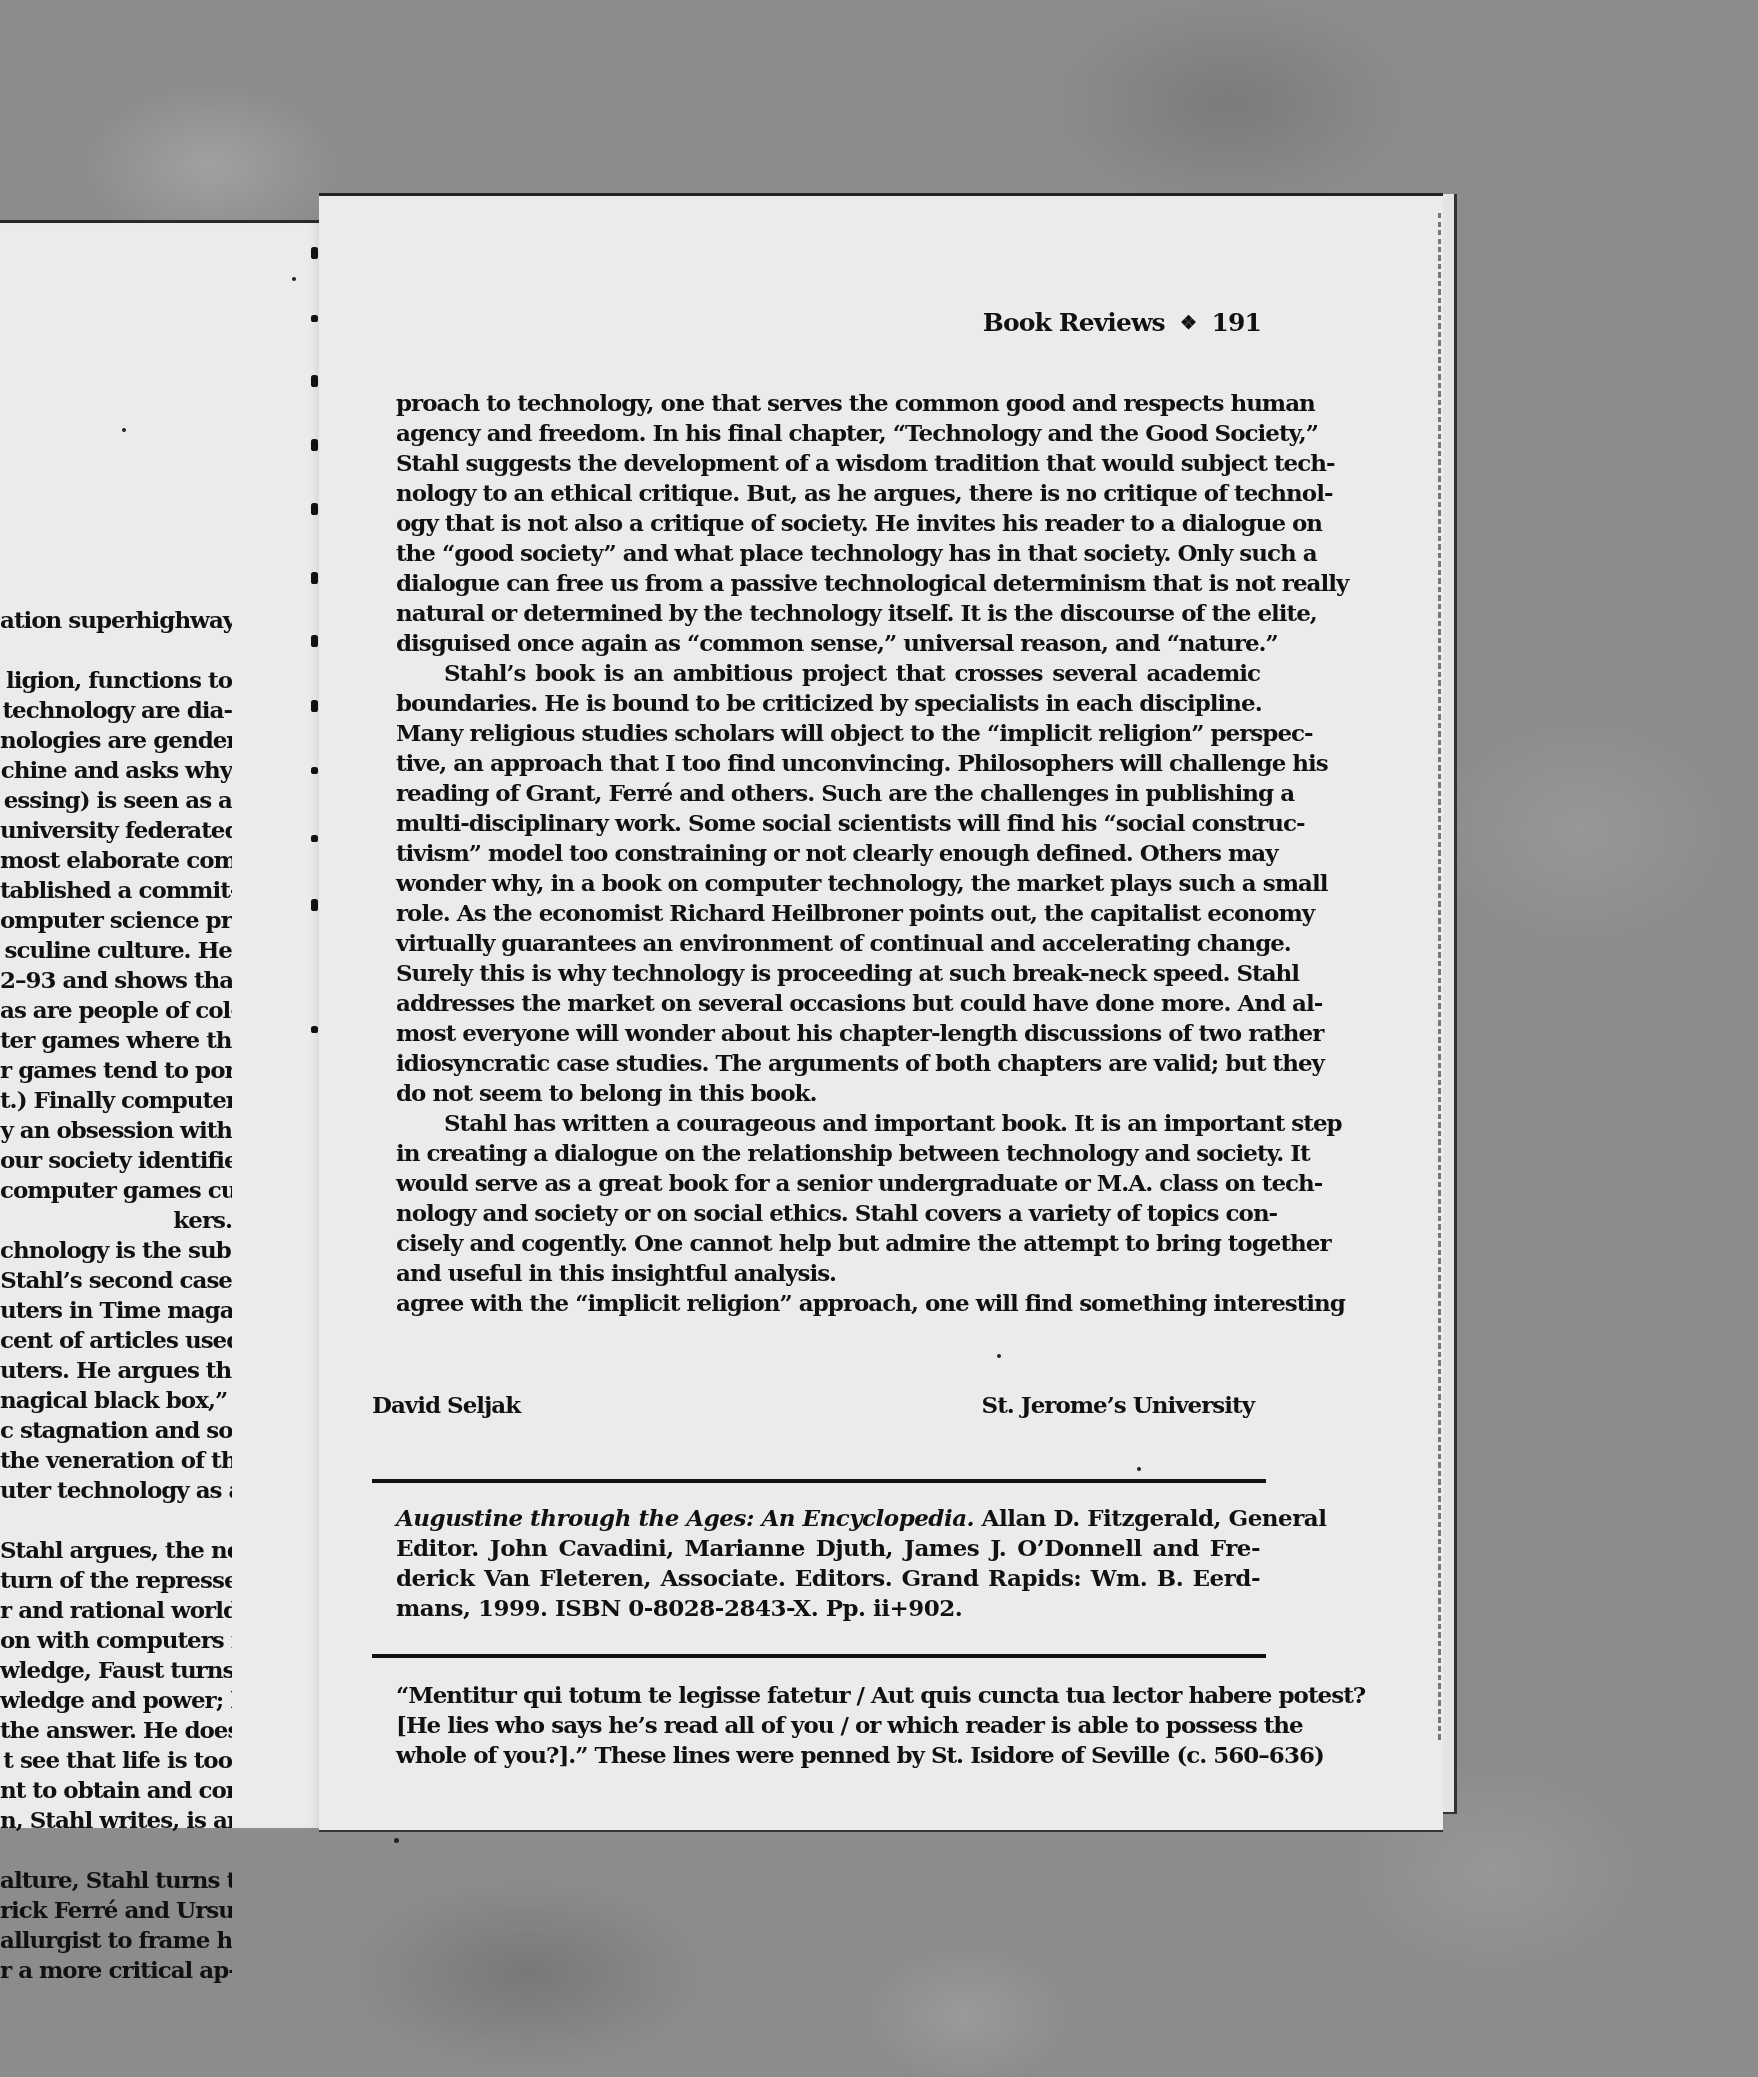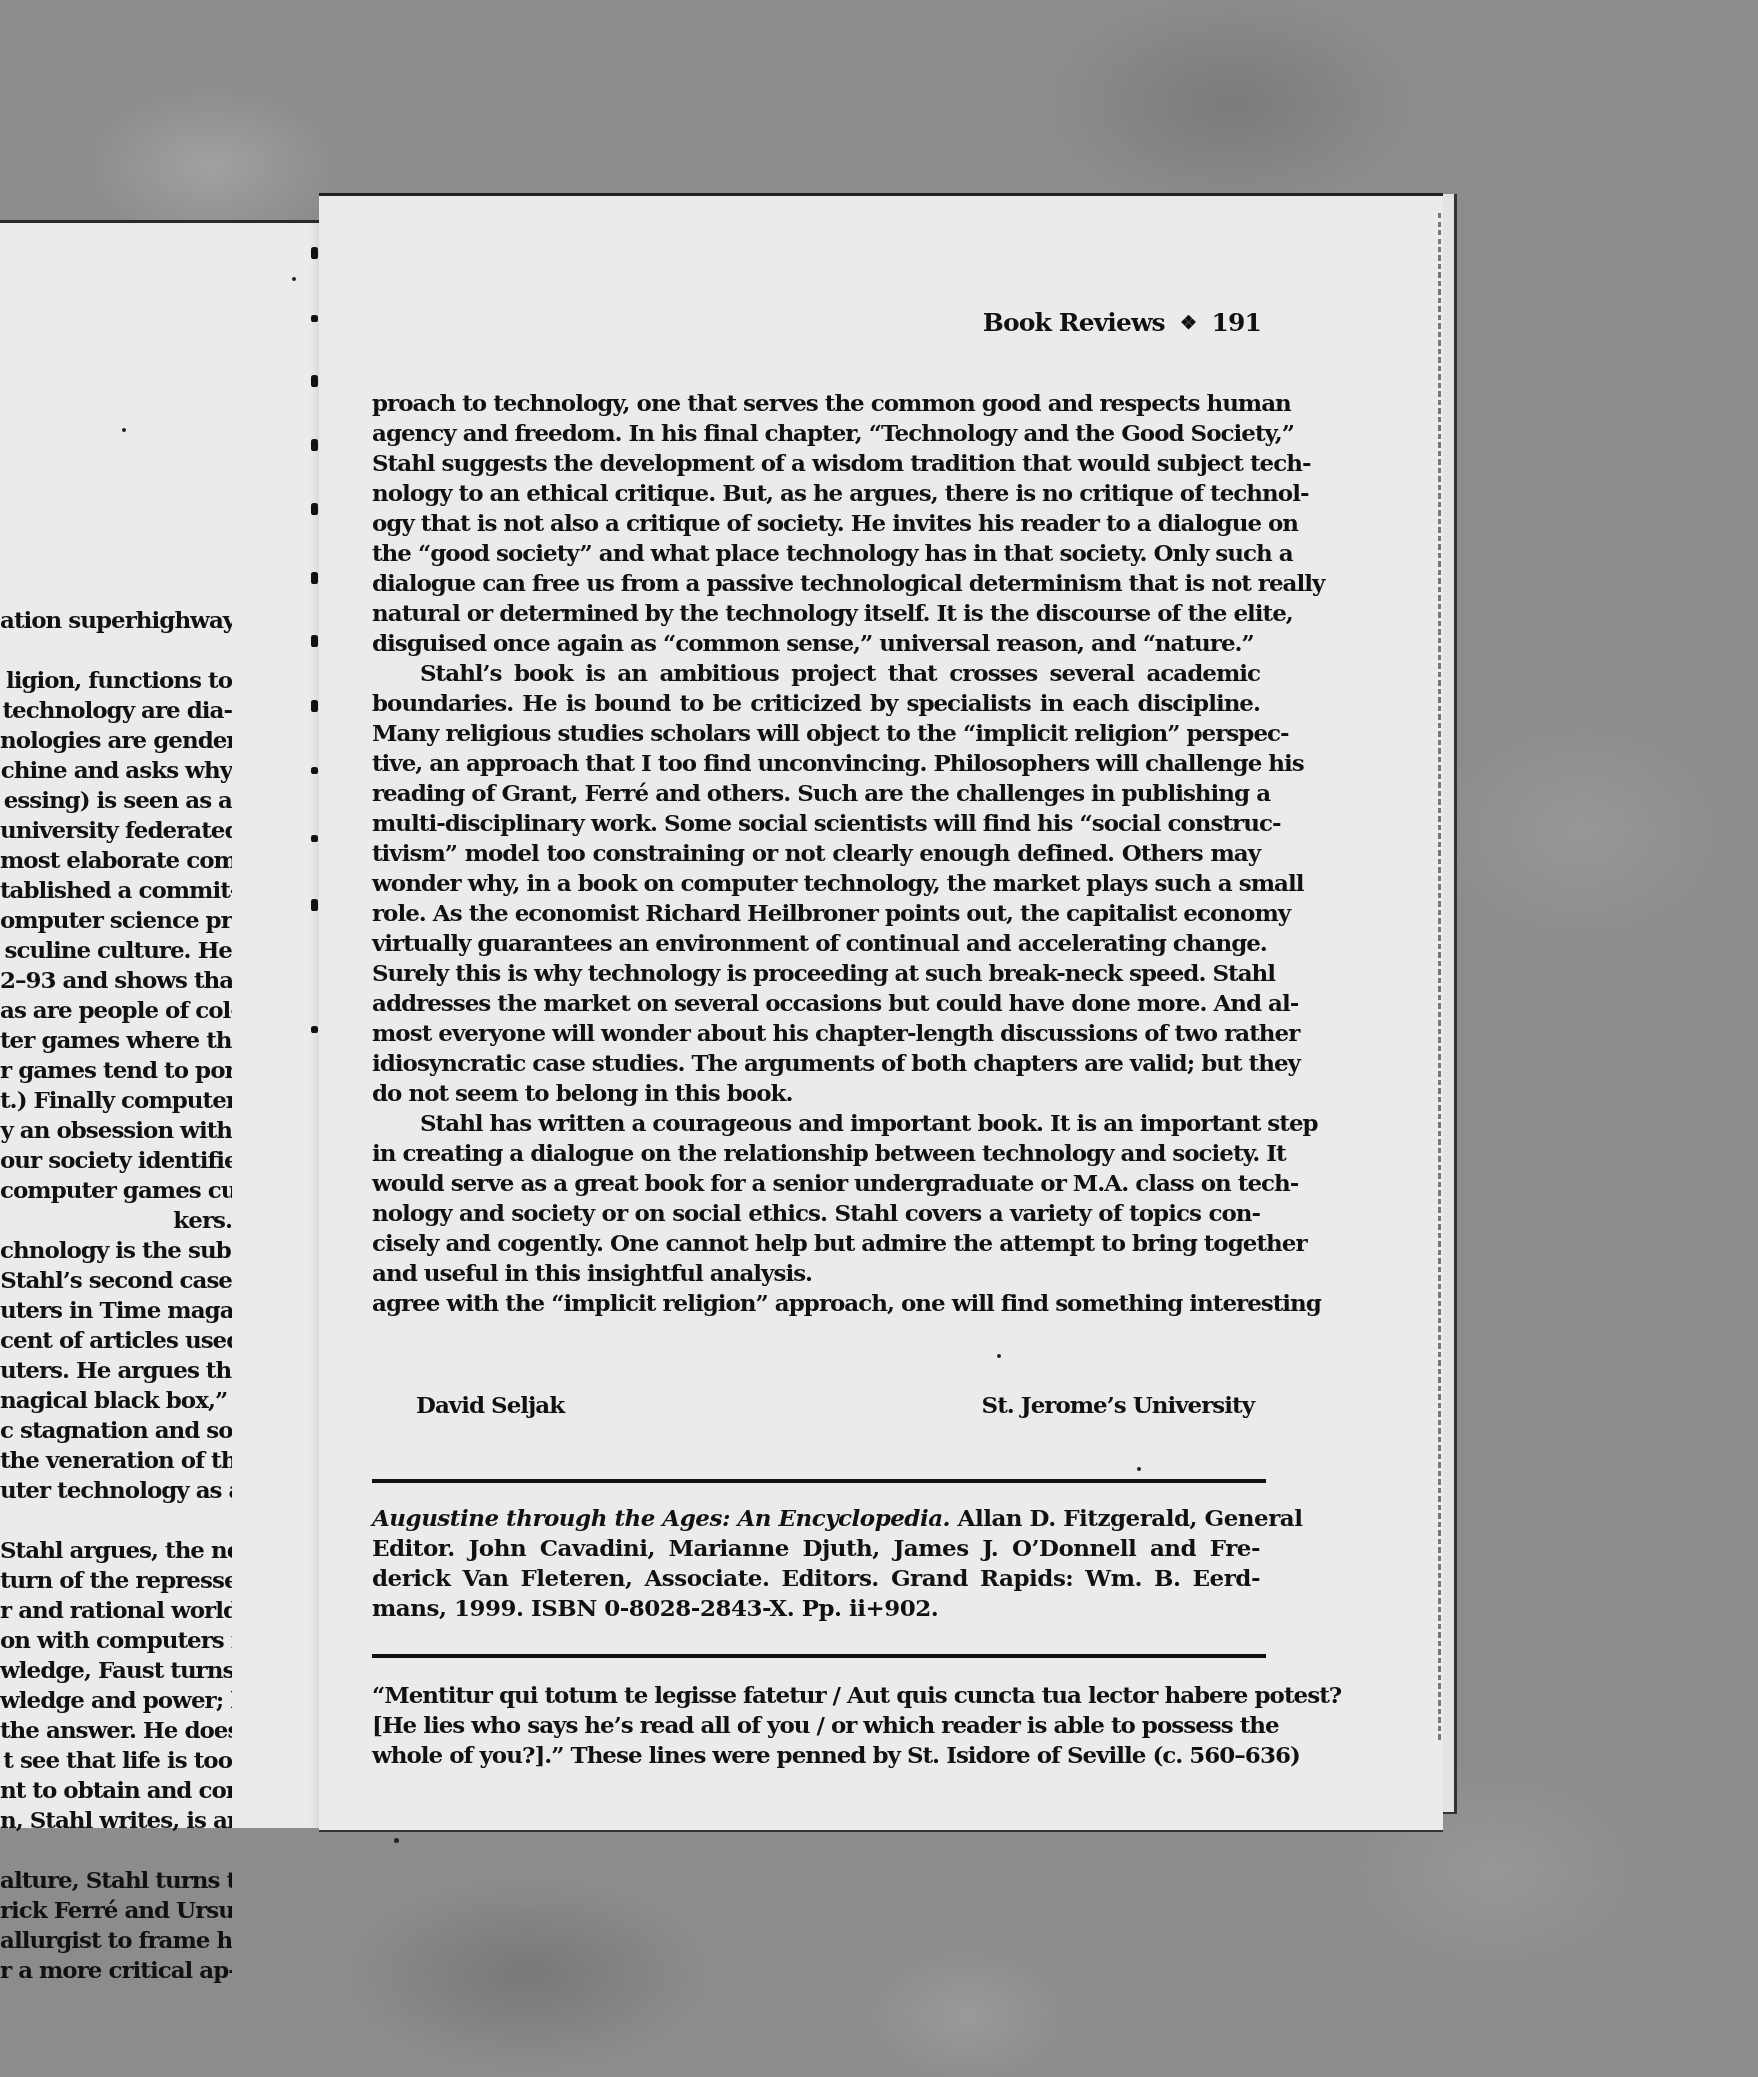--- a/index.html
+++ b/index.html
@@ -48,28 +48,28 @@
     font-weight:bold; color:#111;
     font-size:23px; letter-spacing:-1px;
     line-height:30px;
   }
   #running-head {
     position:absolute; left:963px; top:307px; width:298px; text-align:right;
     font-size:25px; letter-spacing:-0.9px; white-space:nowrap;
   }
   #running-head .sep { display:inline-block; margin:0 15.3px; font-size:19px; vertical-align:1.7px; }
 
-  .line { display:block; white-space:nowrap; text-align:justify; text-align-last:justify; }
+  .line { display:block; white-space:nowrap; text-align:justify; text-align-last:justify;margin-left:24px; }
   .line.last { text-align-last:left; }
   .line.indent { padding-left:48px; }
 
   #review-body { position:absolute; left:372px; top:388px; width:888px; }
 
   #signoff { position:absolute; left:372px; top:1390px; width:882px; }
-  #reviewer-name { position:absolute; left:0; top:0;margin-left:44px; }
+  #reviewer-name { position:absolute; left:0; top:0; }
   #reviewer-affil { position:absolute; right:0; top:0;margin-left:31px; }
 
   .rule { position:absolute; left:372px; width:894px; height:4.3px; background:#111; }
   #rule-1 { top:1479px; }
   #rule-2 { top:1654px; }
 
   #citation { position:absolute; left:372px; top:1503px; width:888px; letter-spacing:-0.5px; }
   #citation i { font-style:italic; }
 
   #quote { position:absolute; left:372px; top:1680px; width:888px; }

